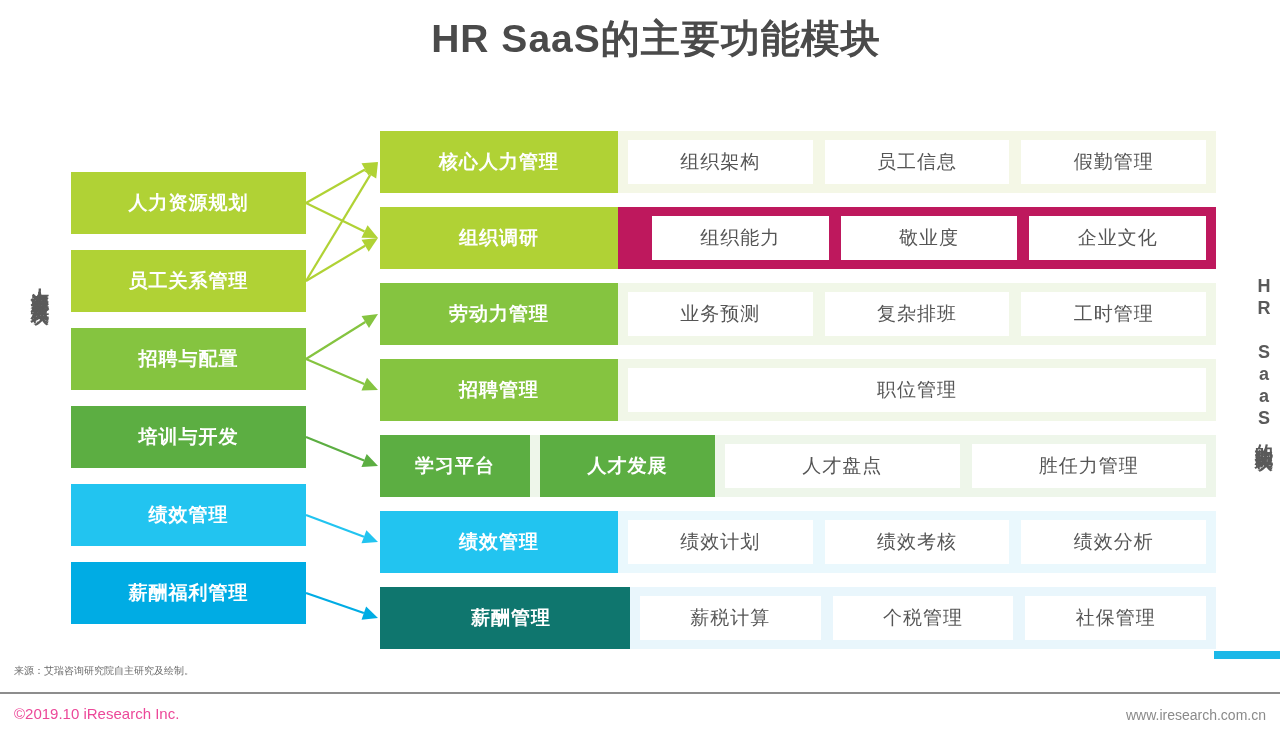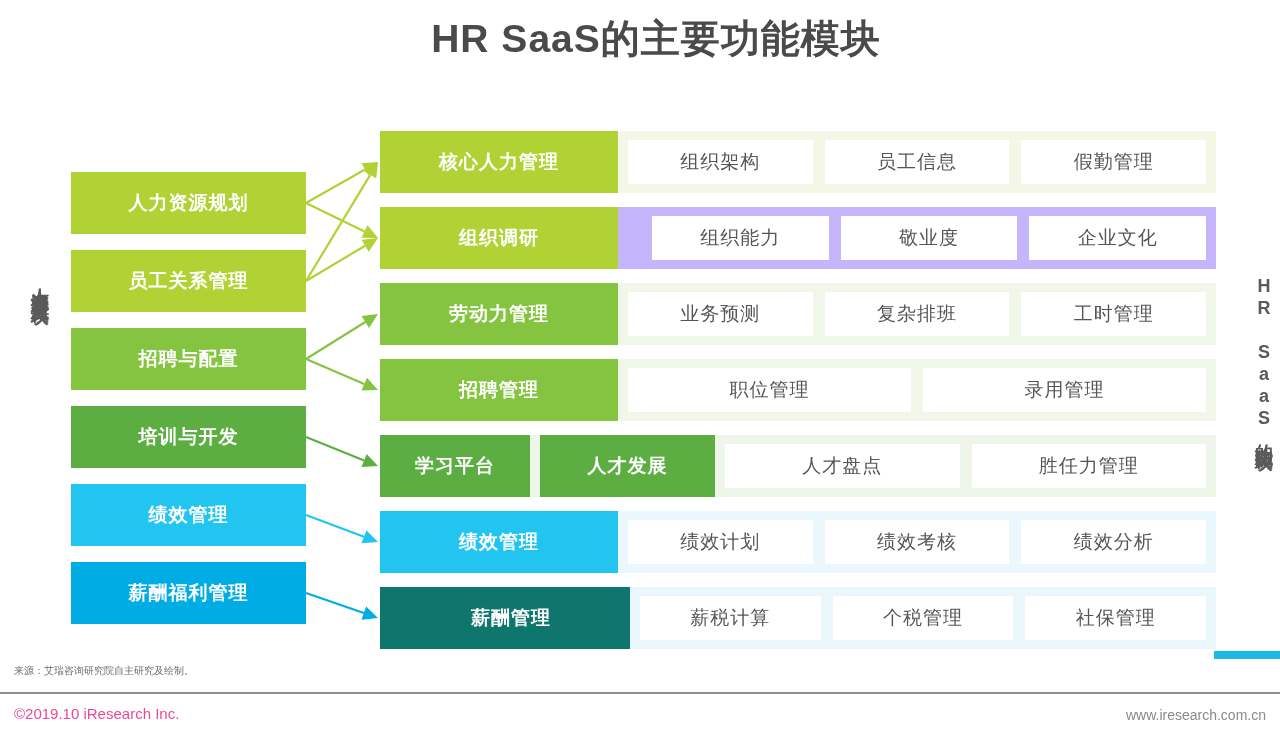--- a/index.html
+++ b/index.html
@@ -251,21 +251,21 @@
           <span>组织架构</span>
         </div>
         <div class="cell">
           <span>员工信息</span>
         </div>
         <div class="cell">
           <span>假勤管理</span>
         </div>
       </div>
     </div>
-    <div class="row" style="background: #c4b5fd; gap: 24px;">
+    <div class="row" style="background: #be185d; gap: 24px;">
       <div class="row-head" style="background: rgb(176, 210, 53);">
         <span>组织调研</span>
       </div>
       <div class="row-cells">
         <div class="cell">
           <span>组织能力</span>
         </div>
         <div class="cell">
           <span>敬业度</span>
         </div>
@@ -290,23 +290,20 @@
         </div>
       </div>
     </div>
     <div class="row" style="background: rgb(241, 247, 232);">
       <div class="row-head" style="background: rgb(133, 196, 64);">
         <span>招聘管理</span>
       </div>
       <div class="row-cells">
         <div class="cell">
           <span>职位管理</span>
-        </div>
-        <div class="cell">
-          <span>录用管理</span>
         </div>
       </div>
     </div>
     <div class="row row-split" style="background: rgb(238, 246, 234);">
       <div class="row-head" style="background: rgb(92, 174, 66);">
         <span>学习平台</span>
       </div>
       <div class="split-dash" style="background: rgb(92, 174, 66);"></div>
       <div class="row-head-2" style="background: rgb(92, 174, 66);">
         <span>人才发展</span>

